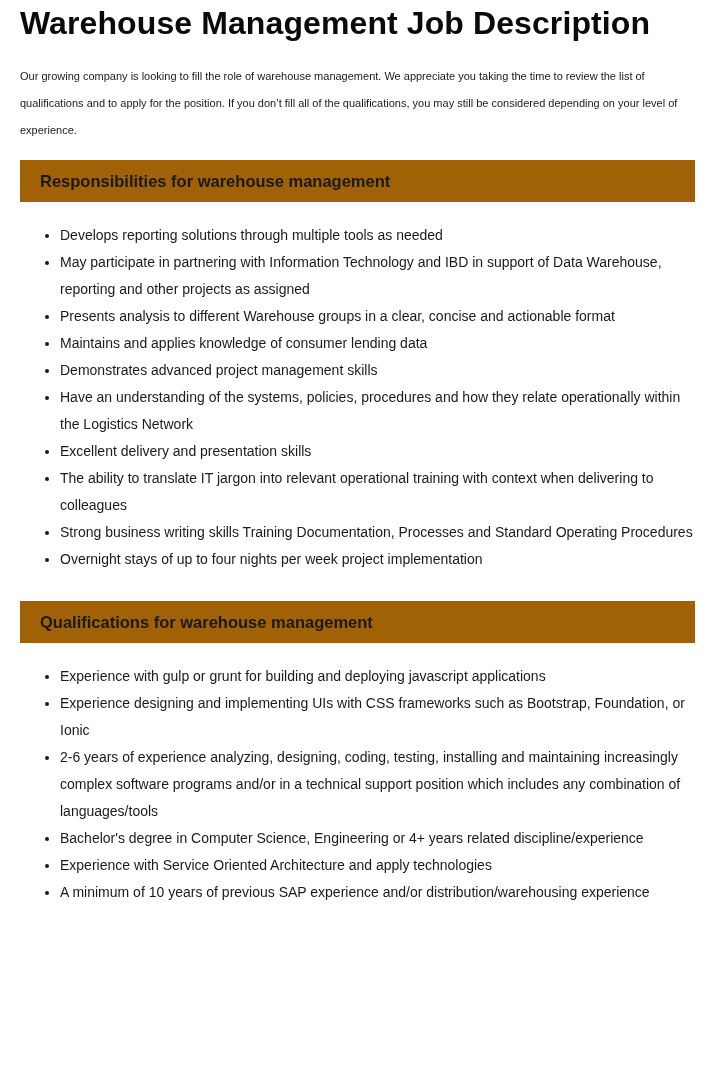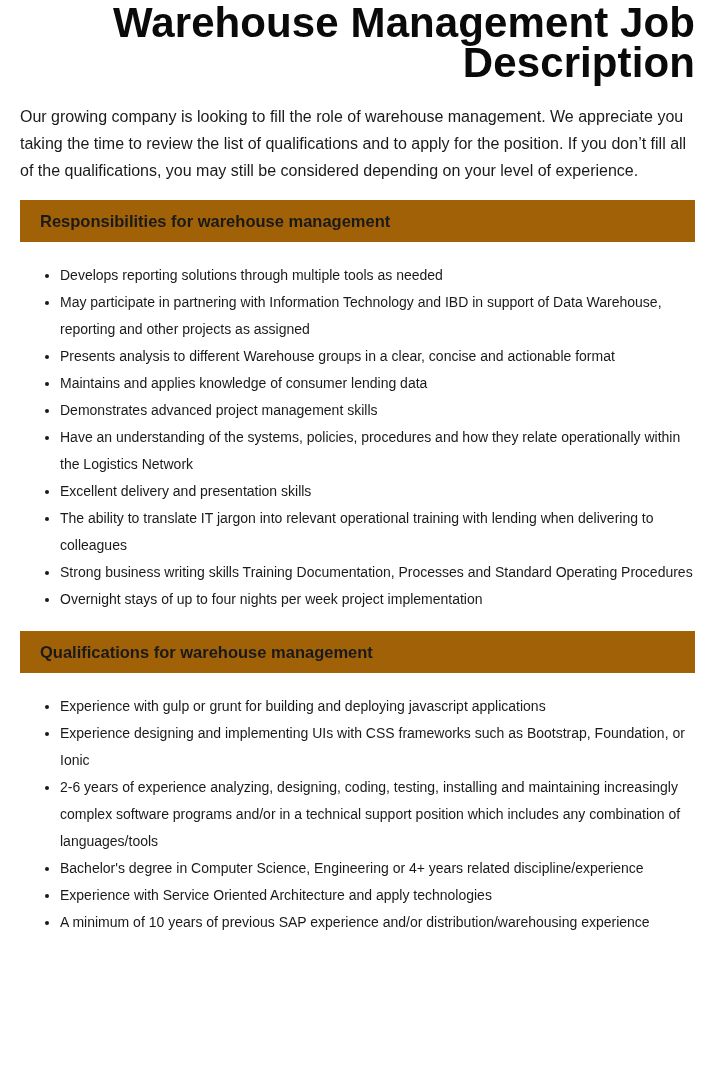--- a/index.html
+++ b/index.html
@@ -4,62 +4,62 @@
 <style>
   html, body { margin: 0; padding: 0; background: #ffffff; }
   body {
     width: 720px; height: 1084px; overflow: hidden;
     font-family: "Liberation Sans", "DejaVu Sans", sans-serif;
     color: #111111;
   }
   .page { padding: 0 25px 0 20px; }
   h1 {
     margin: 0; padding-top: 3px;
-    font-size: 42px; font-weight: bold; text-align: right;
+    font-size: 32px; font-weight: bold; text-align: left;
     line-height: 40px; letter-spacing: 0.1px;
     color: #0a0a0a;
   }
   .intro {
     margin: 20px 0 0 0;
-    font-size: 16px; line-height: 27px;
+    font-size: 11px; line-height: 27px;
     color: #1a1a1a;
   }
   .band {
     margin-top: 16px;
     background: #a16207;
     height: 42px;
     display: flex; align-items: center;
     padding-left: 20px;
     font-size: 16.5px; font-weight: bold; color: #1a1a1a;
     width: 655px;
   }
   ul {
     margin: 20px 0 0 0; padding-left: 40px;
     font-size: 14px; line-height: 27px; color: #1a1a1a;
   }
   ul li { padding-left: 0; }
-  .band.q { margin-top: 18px; }
+  .band.q { margin-top: 28px; }
 </style>
 </head>
 <body>
 
 <div class="page">
   <h1>Warehouse Management Job Description</h1>
   <p class="intro">Our growing company is looking to fill the role of warehouse management. We appreciate you taking the time to review the list of qualifications and to apply for the position. If you don’t fill all of the qualifications, you may still be considered depending on your level of experience.</p>
 
   <div class="band">Responsibilities for warehouse management</div>
   <ul>
     <li>Develops reporting solutions through multiple tools as needed</li>
     <li>May participate in partnering with Information Technology and IBD in support of Data Warehouse, reporting and other projects as assigned</li>
     <li>Presents analysis to different Warehouse groups in a clear, concise and actionable format</li>
     <li>Maintains and applies knowledge of consumer lending data</li>
     <li>Demonstrates advanced project management skills</li>
     <li>Have an understanding of the systems, policies, procedures and how they relate operationally within the Logistics Network</li>
     <li>Excellent delivery and presentation skills</li>
-    <li>The ability to translate IT jargon into relevant operational training with lending when delivering to colleagues</li>
+    <li>The ability to translate IT jargon into relevant operational training with context when delivering to colleagues</li>
     <li>Strong business writing skills Training Documentation, Processes and Standard Operating Procedures</li>
     <li>Overnight stays of up to four nights per week project implementation</li>
   </ul>
 
   <div class="band q">Qualifications for warehouse management</div>
   <ul>
     <li>Experience with gulp or grunt for building and deploying javascript applications</li>
     <li>Experience designing and implementing UIs with CSS frameworks such as Bootstrap, Foundation, or Ionic</li>
     <li>2-6 years of experience analyzing, designing, coding, testing, installing and maintaining increasingly complex software programs and/or in a technical support position which includes any combination of languages/tools</li>
     <li>Bachelor's degree in Computer Science, Engineering or 4+ years related discipline/experience</li>

